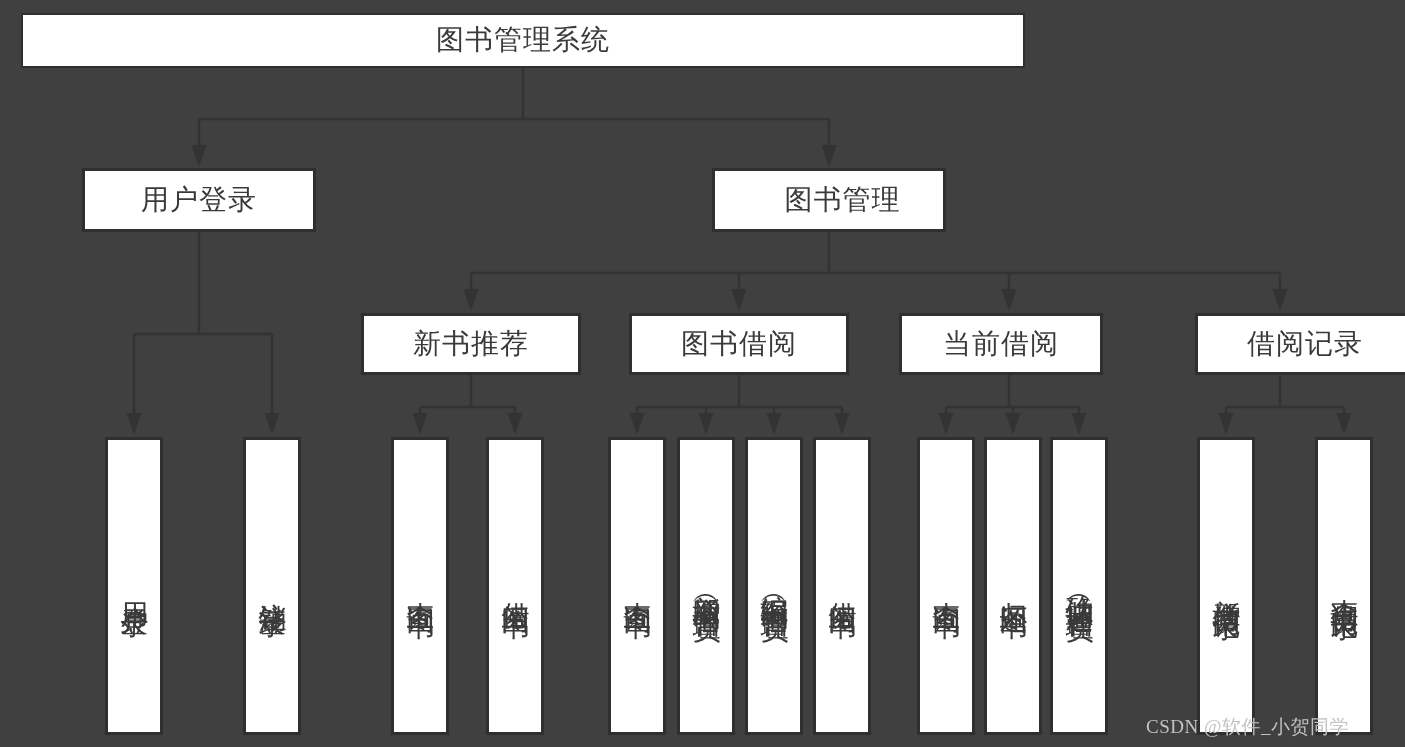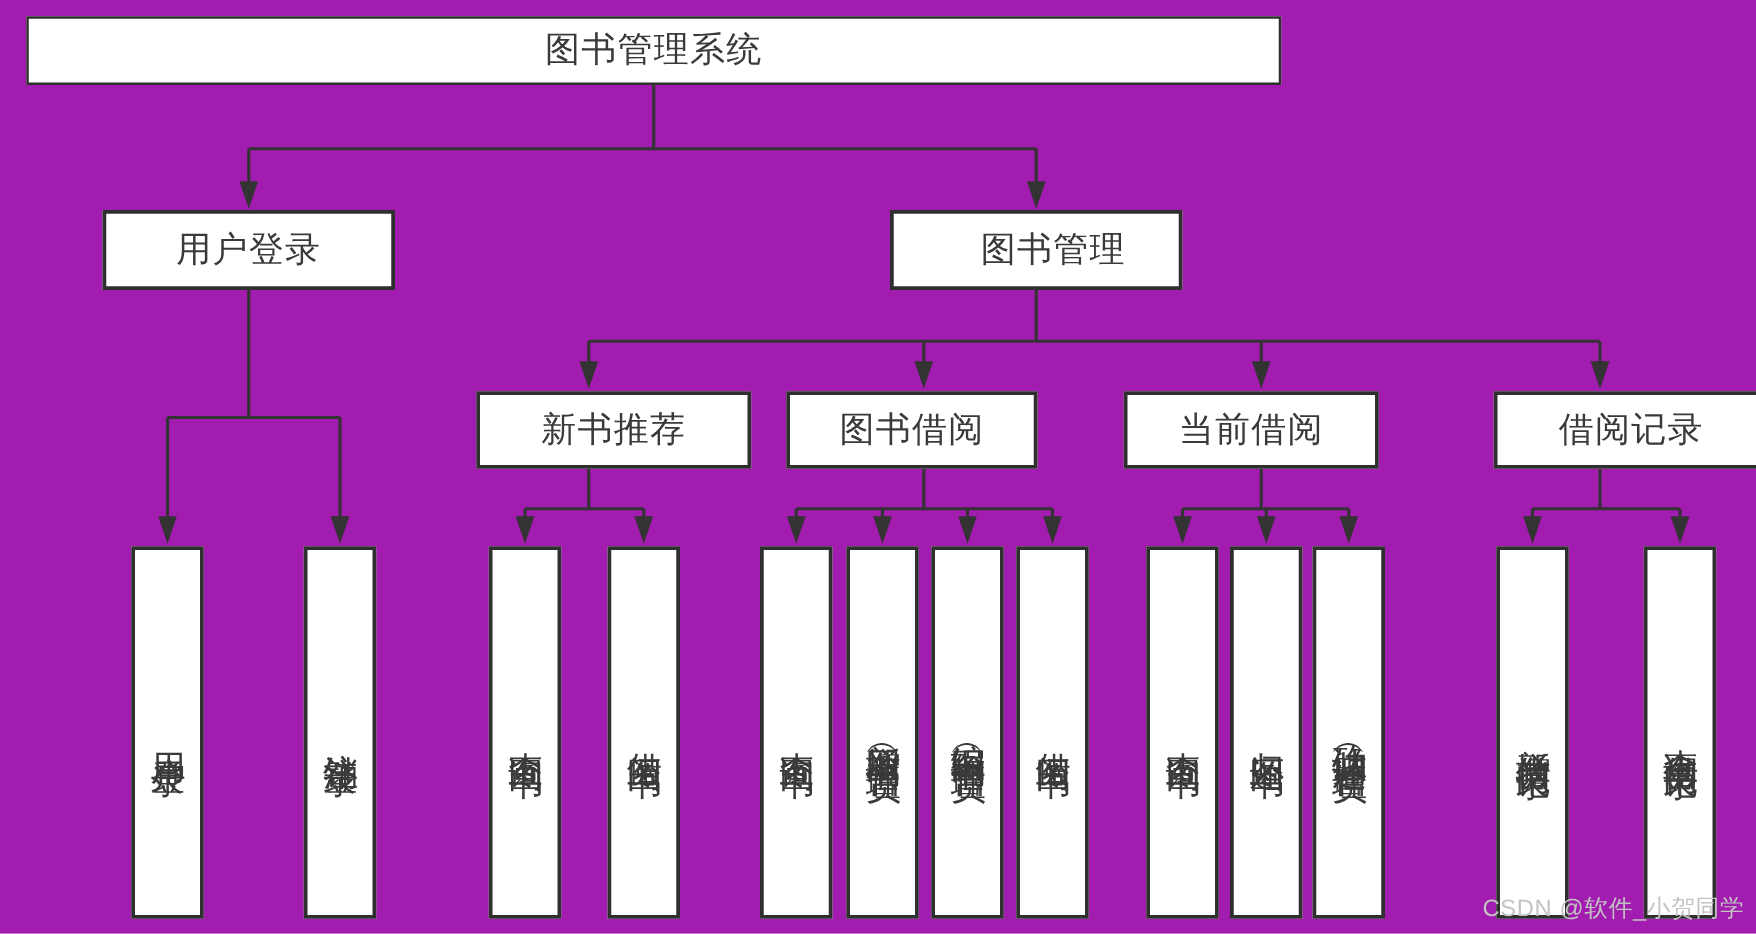--- a/index.html
+++ b/index.html
@@ -1,20 +1,20 @@
 <!DOCTYPE html>
 <html><head>
 <meta charset="utf-8">
 <style>
   html, body { margin: 0; padding: 0; background: #ffffff; }
   #stage {
     position: relative;
     width: 1405px;
     height: 747px;
-    background: #a21caf;
+    background: #404040;
     font-family: "Liberation Sans", "DejaVu Sans", sans-serif;
     overflow: hidden;
   }
   #wires {
     position: absolute;
     left: 0; top: 0;
     width: 1405px; height: 747px;
     pointer-events: none;
   }
   .node {
@@ -38,27 +38,28 @@
     writing-mode: vertical-rl;
     text-orientation: mixed;
     font-size: 28px;
     color: #3a3a3a;
     letter-spacing: 3px;
     line-height: 1;
     white-space: nowrap;
   }
   .watermark {
     position: absolute;
-    left: 1186px;
+    left: 1146px;
     top: 714px;
     font-size: 19px;
     color: #c3c3c3;
     letter-spacing: 0.5px;
     white-space: nowrap;
     z-index: 10;
+    font-family: Liberation Serif, serif;
   }
 </style>
 </head>
 <body>
 
 <div id="stage">
 
   <svg id="wires" viewBox="0 0 1405 747" xmlns="http://www.w3.org/2000/svg">
     <g stroke="#333333" stroke-width="2.5" fill="none">
       <path d="M523 68 V119 M199 119 H829 M199 119 V416 M829 119 V150" stroke="none"></path>
@@ -135,24 +136,24 @@
     <span class="hlabel">图书管理系统</span>
   </div>
 
   <div class="node" style="left:82px; top:168px; width:234px; height:64px;">
     <span class="hlabel">用户登录</span>
   </div>
   <div class="node" style="left:712px; top:168px; width:234px; height:64px;padding-left:27px;">
     <span class="hlabel">图书管理</span>
   </div>
 
-  <div class="node" style="left:361px; top:313px; width:220px; height:62px;margin-left:20px;">
+  <div class="node" style="left:361px; top:313px; width:220px; height:62px;">
     <span class="hlabel">新书推荐</span>
   </div>
-  <div class="node" style="left:629px; top:313px; width:201px; height:62px;">
+  <div class="node" style="left:629px; top:313px; width:220px; height:62px;">
     <span class="hlabel">图书借阅</span>
   </div>
   <div class="node" style="left:899px; top:313px; width:204px; height:62px;">
     <span class="hlabel">当前借阅</span>
   </div>
   <div class="node" style="left:1195px; top:313px; width:220px; height:62px;">
     <span class="hlabel">借阅记录</span>
   </div>
 
   <div class="node" style="left:105px; top:437px; width:58px; height:298px;">

